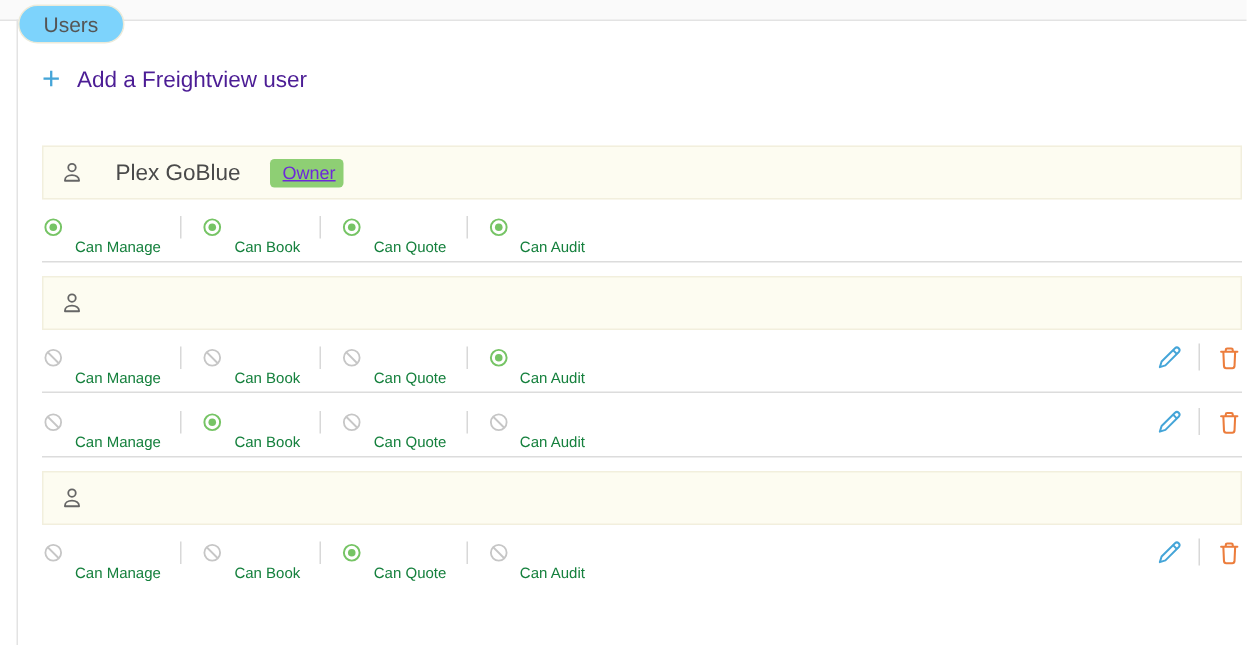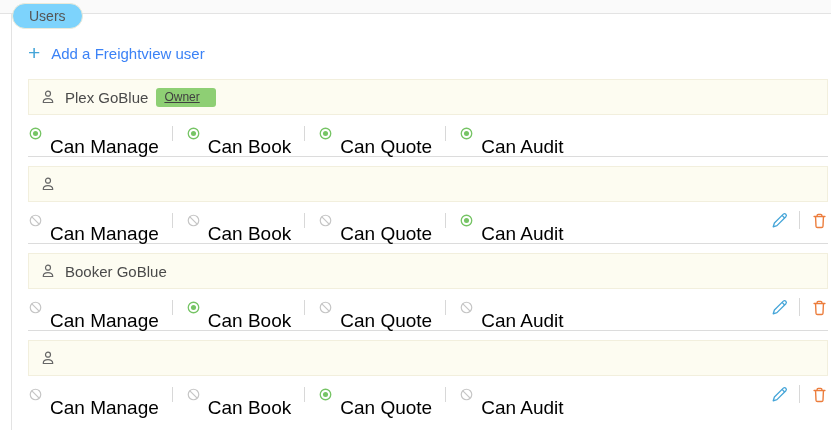--- a/index.html
+++ b/index.html
@@ -13,34 +13,34 @@
     background:#fafafa; border-bottom:1px solid #e3e3e3; z-index:1; }
   .left-border { position:absolute; top:13px; left:11px; bottom:0; width:1px;
     background:#e3e3e3; z-index:1; }
   .tab { position:absolute; top:3px; left:12px; height:26px; box-sizing:border-box;
     padding:0 16px; background:#7dd3fc; border:1px solid #ecead9; border-radius:13px;
     display:flex; align-items:center; font-size:14px; color:#555; z-index:3; cursor:pointer; }
   .content { position:absolute; top:13px; left:28px; right:3px; z-index:2; }
 
   .add-row { display:flex; align-items:center; margin-top:30px; height:20px; cursor:pointer; width:max-content; }
   .plus { color:var(--blue); font-size:21px; line-height:20px; margin-right:11px; font-weight:400; }
-  .add-label { font-size:15px; color:#3b82f6; }
-
-  .user-group:first-child .user-card { margin-top:16px; }
+  .add-label { font-size:15px; color:#4c1d95; }
+
+  .user-group:first-child .user-card { margin-top:34px;gap:12px; }
   .divider { border:0; border-top:1px solid var(--divider); margin:13px 0 9px 0; }
 
   .user-card { height:36px; box-sizing:border-box; background:var(--card-bg);
     border:1px solid var(--card-border); display:flex; align-items:center; padding:0 11px; }
   .user-name { font-size:15px; color:#4a4a4a; margin-left:9px; }
-  .badge { margin-left:8px; background:var(--badge-green); color:#404040; font-size:12px;
-    padding:2px 16px 3px 8px; border-radius:3px;text-decoration:underline; }
+  .badge { margin-left:8px; background:var(--badge-green); color:#6d28d9; font-size:12px;
+    padding:2px 5px 3px 8px; border-radius:3px;text-decoration:underline; }
 
   .perm-row { display:flex; align-items:center; margin-top:8px; height:20px; }
   .perm-item { display:flex; align-items:center; }
-  .perm-label { font-size:19px; color:#000000; margin-left:7px;margin-top:28px; }
+  .perm-label { font-size:10px; color:#15803d; margin-left:7px;margin-top:28px; }
   .vsep { width:1px; height:15px; background:#d8d8d8; flex:none; }
   .perm-sep { margin:0 13px; }
   .icon { display:flex; }
   .icon svg { display:block; }
   .actions { margin-left:auto; display:flex; align-items:center; }
   .action { display:flex; cursor:pointer; }
   .actions .vsep { margin:0 11px; height:18px; }
 </style>
 </head>
 <body>
@@ -199,30 +199,20 @@
               <path d="M4.3 4.4 l.4 8.9 a1.4 1.4 0 0 0 1.4 1.3 h3.8 a1.4 1.4 0 0 0 1.4 -1.3 l.4 -8.9" fill="none" stroke="var(--orange)" stroke-width="1.3" stroke-linejoin="round"></path>
             </svg>
           </span>
         </span>
       </div>
     </div>
   </section>
 
   <section class="user-group">
     <hr class="divider">
-    <div class="user-card">
-      <span class="icon">
-        <svg width="16" height="16" viewBox="0 0 16 16">
-          <circle cx="8" cy="4.7" r="2.5" fill="none" stroke="#666" stroke-width="1.2"></circle>
-          <path d="M3.3 13.5 v-.4 c0-2.1 2.1-3.4 4.7-3.4 s4.7 1.3 4.7 3.4 v.4 z" fill="none" stroke="#666" stroke-width="1.2" stroke-linejoin="round"></path>
-        </svg>
-      </span>
-      <span class="user-name">Booker GoBlue</span>
-
-    </div>
     <div class="perm-row">
 
   <span class="perm-item">
 
     <span class="icon">
       <svg width="15" height="15" viewBox="0 0 16 16">
         <circle cx="8" cy="8" r="5.6" fill="none" stroke="var(--disabled)" stroke-width="1.3"></circle>
         <line x1="4.1" y1="4.1" x2="11.9" y2="11.9" stroke="var(--disabled)" stroke-width="1.3"></line>
       </svg>
     </span>

